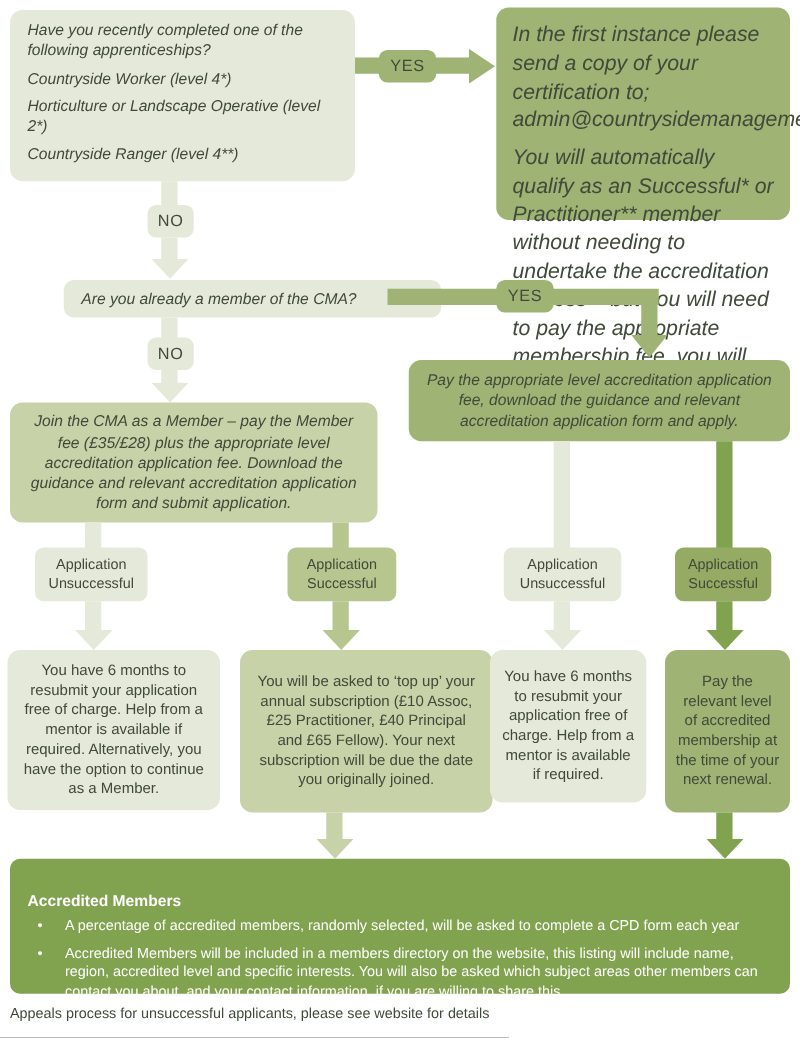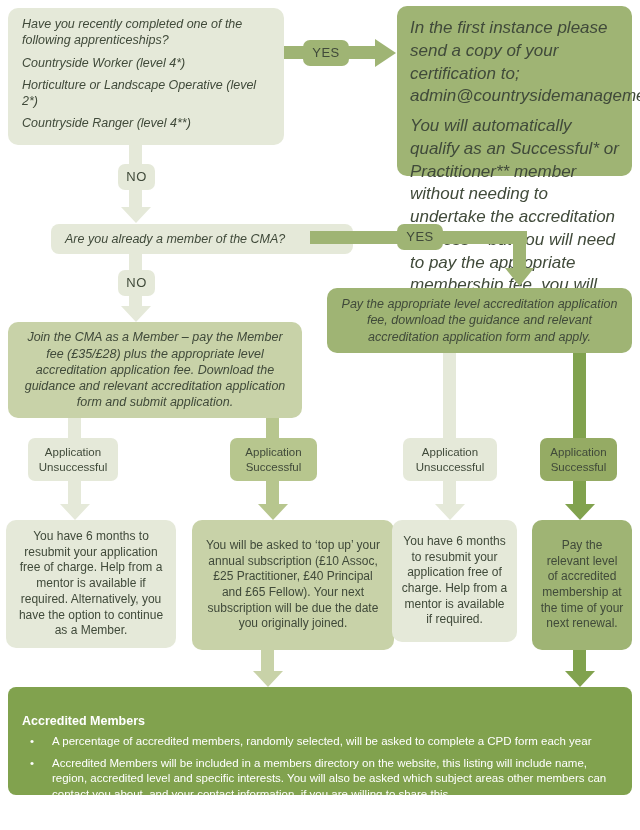--- a/index.html
+++ b/index.html
@@ -143,14 +143,15 @@
     <div class="bullet">
       <span class="dot">•</span>
       <span>A percentage of accredited members, randomly selected, will be asked to complete a CPD form each year</span>
     </div>
     <div class="bullet">
       <span class="dot">•</span>
       <span>Accredited Members will be included in a members directory on the website, this listing will include name, region, accredited level and specific interests.  You will also be asked which subject areas other members can contact you about, and your contact information, if you are willing to share this.</span>
     </div>
   </div>
 
+  <div class="abs footer-note" style="left:8px;top:805px;width:600px;">Appeals process for unsuccessful applicants, please see website for details</div>
 
 </div>
 
 </body></html>

